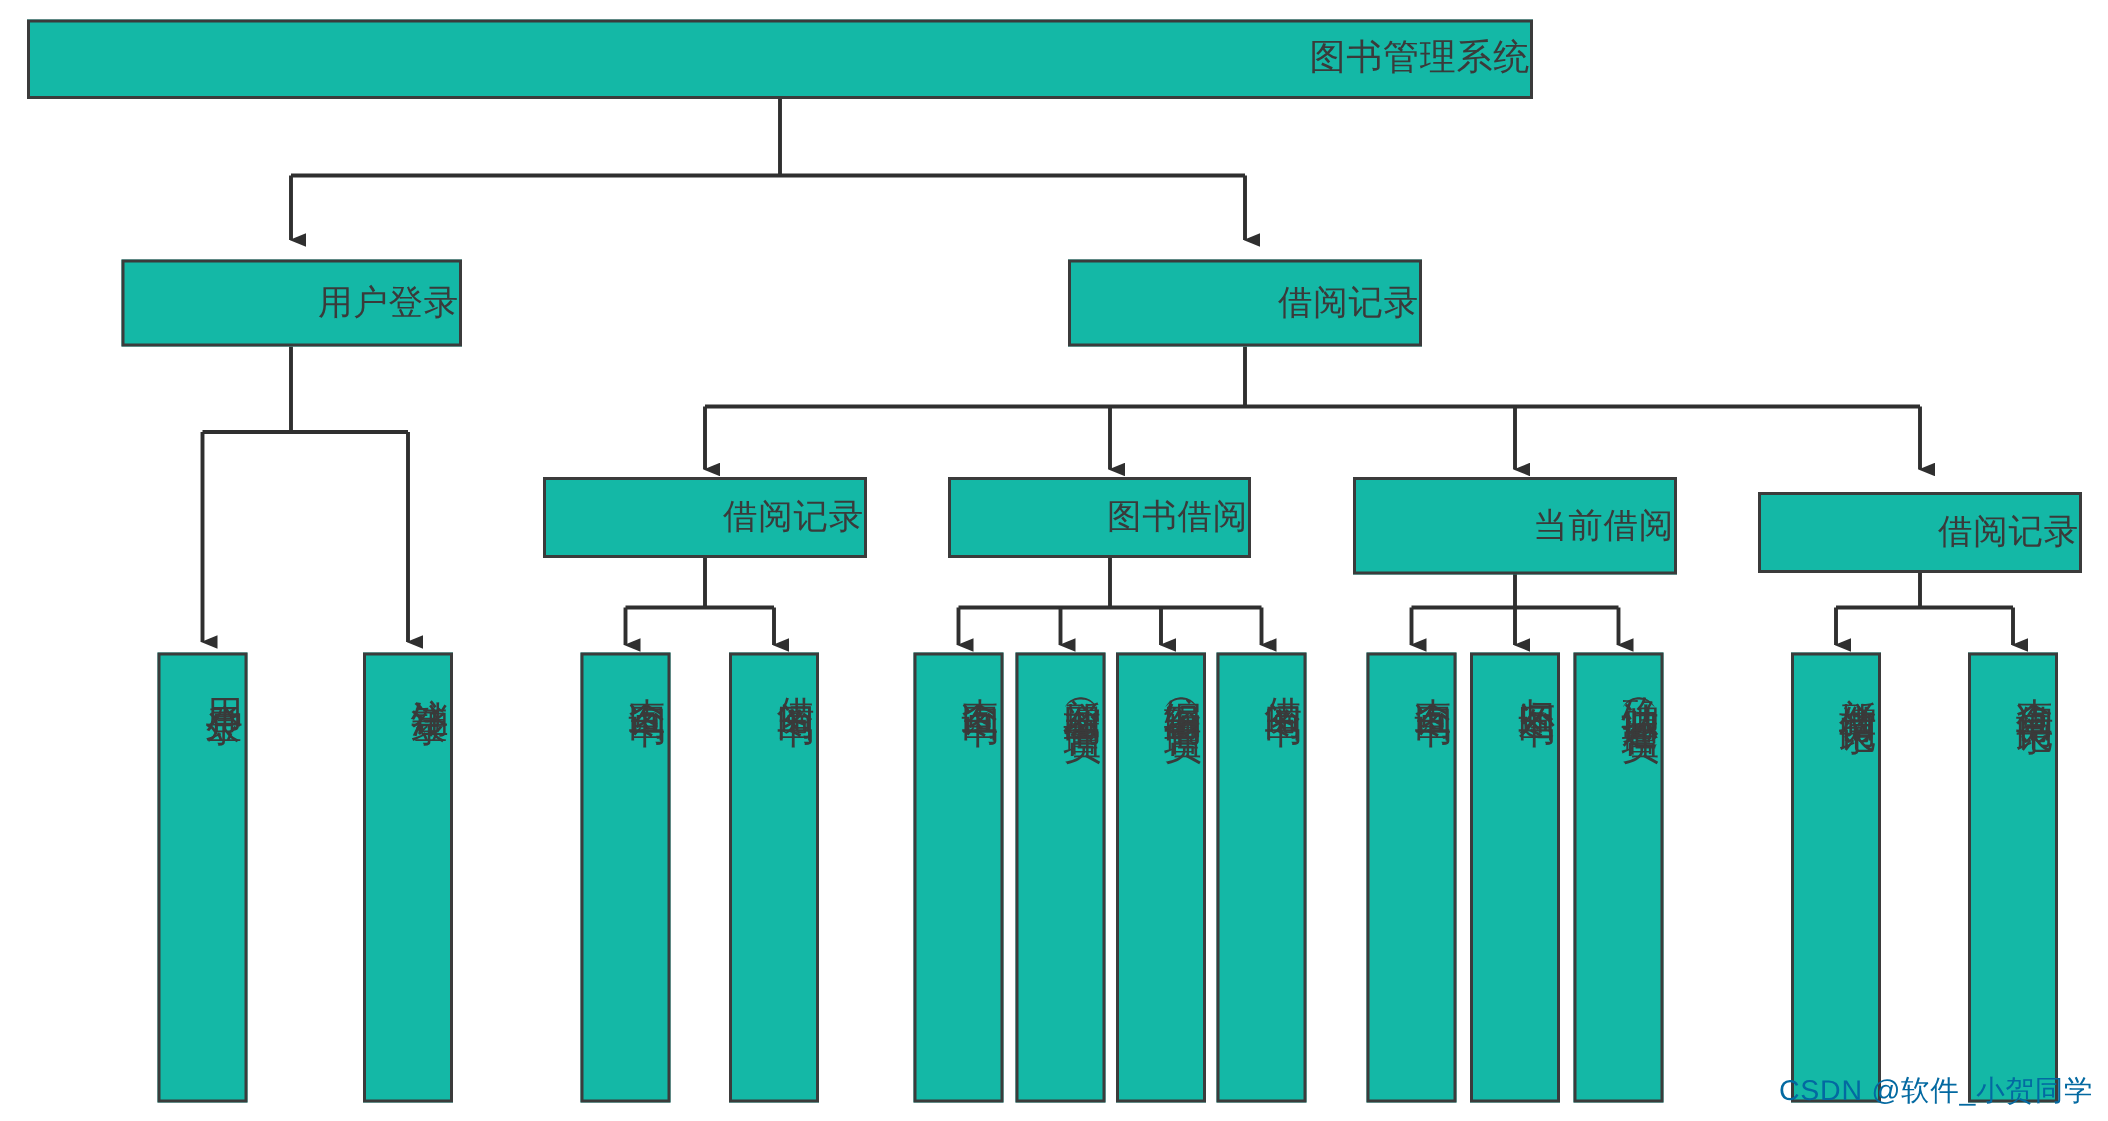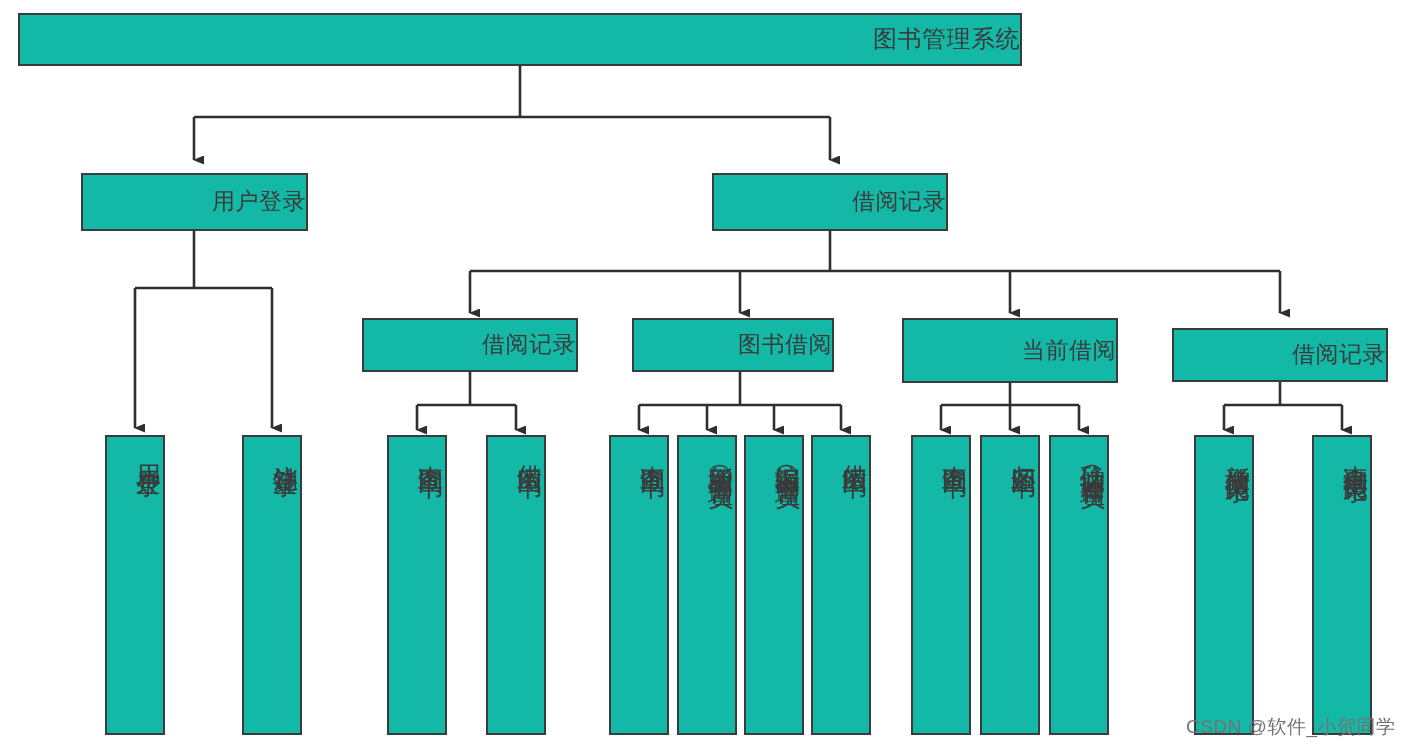--- a/index.html
+++ b/index.html
@@ -60,21 +60,21 @@
     font-size: 25px;
     letter-spacing: 3px;
     text-align: left;
     white-space: normal;
   }
   .watermark {
     position: absolute;
     left: 1186px;
     top: 714px;
     font-size: 19px;
-    color: #737373;
+    color: #0369a1;
     letter-spacing: 0.5px;
     white-space: pre;
     font-family: "Liberation Sans", "DejaVu Sans", sans-serif;
   }
 </style>
 </head>
 <body>
 
 <div id="diagram-root">
 

